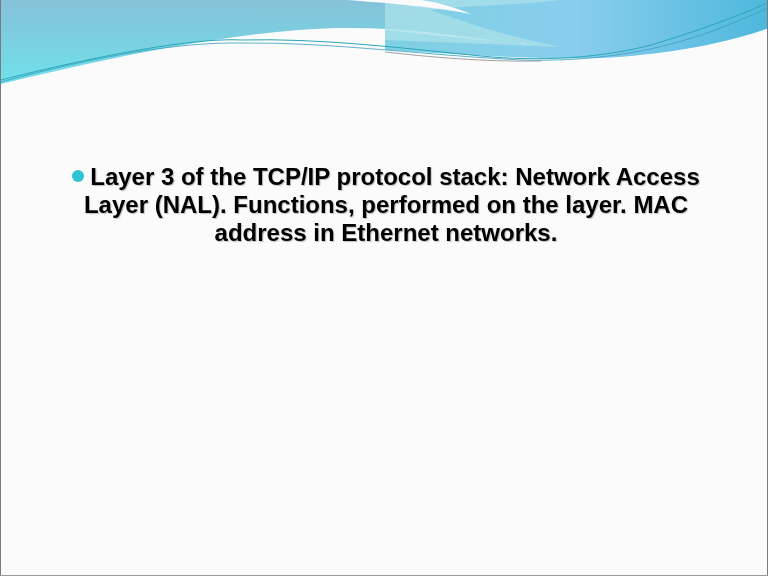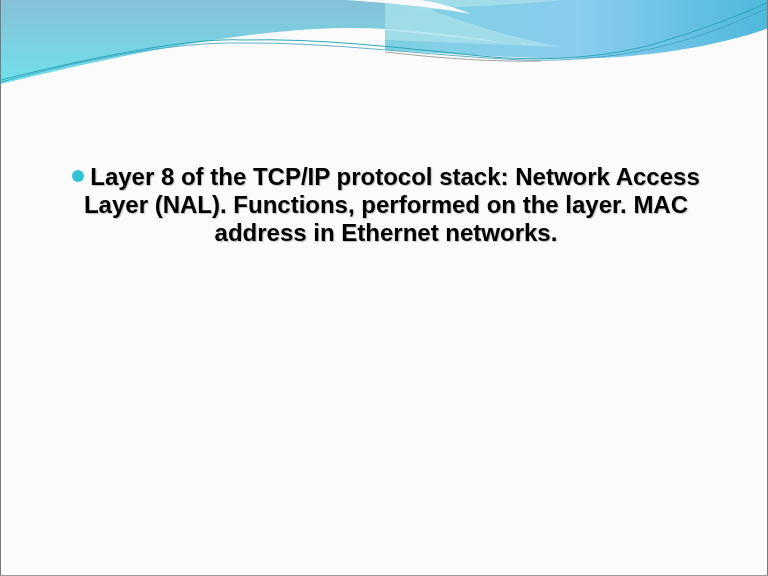--- a/index.html
+++ b/index.html
@@ -60,15 +60,15 @@
     <path d="M384,0 L560,0 C520,5 470,5 430,10 C470,25 520,40 560,47 C500,45 440,42 384,40 Z" fill="#a9e0ea" opacity="0.8"></path>
 
     <path d="M345,0 L420,0 C440,3 455,8 470,14 C440,8 390,3 345,0 Z" fill="#fbfbfb"></path>
 
     <path d="M0,80 C120,50 200,38 240,40 C320,38 400,48 480,56 C540,62 600,58 650,45 C700,30 740,15 768,2" stroke="#2aa8b8" stroke-width="1" fill="none"></path>
     <path d="M0,82 C100,55 180,42 240,43 C330,42 420,55 520,60 C590,62 650,52 700,35 C730,25 750,15 768,8" stroke="#3a9fc0" stroke-width="0.8" fill="none"></path>
     <path d="M384,52 C430,57 480,62 540,61" stroke="#8a8a8a" stroke-width="0.8" fill="none"></path>
   </svg>
 
   <div class="content">
-    <span class="bullet"></span><span>Layer 8 of the TCP/IP protocol stack: Network Access Layer (NAL). Functions, performed on the layer. MAC address in Ethernet networks.</span>
+    <span class="bullet"></span><span>Layer 3 of the TCP/IP protocol stack: Network Access Layer (NAL). Functions, performed on the layer. MAC address in Ethernet networks.</span>
   </div>
 </div>
 
 </body></html>

